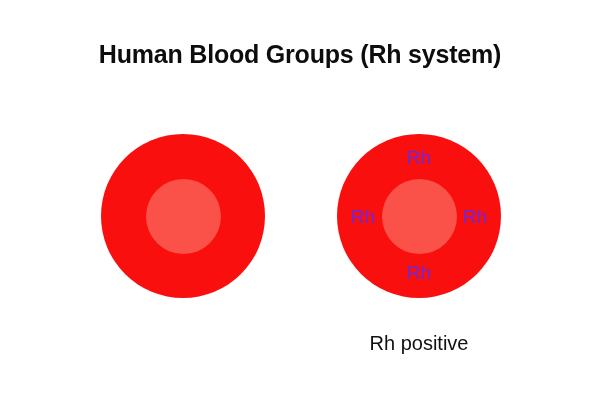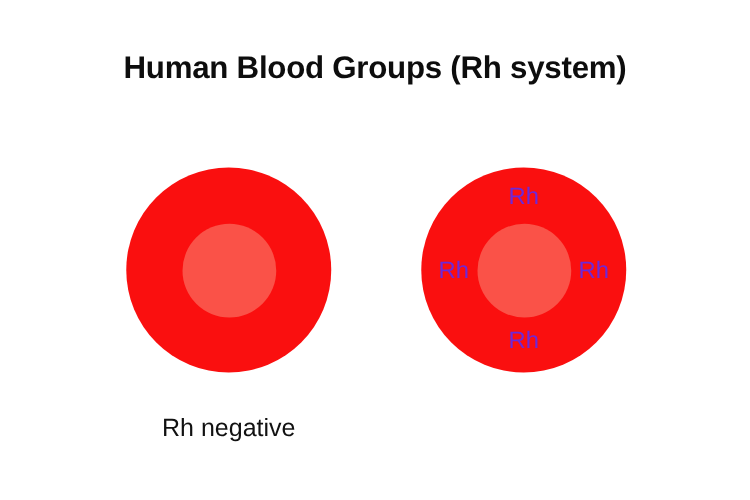--- a/index.html
+++ b/index.html
@@ -104,16 +104,16 @@
 
   <div class="cell-group" id="cell-group-positive">
     <div class="cell-outer"></div>
     <div class="cell-inner"></div>
     <div class="rh-marker rh-top">Rh</div>
     <div class="rh-marker rh-left">Rh</div>
     <div class="rh-marker rh-right">Rh</div>
     <div class="rh-marker rh-bottom">Rh</div>
   </div>
 
-  <div class="caption" id="caption-negative">Rh negative</div>
 
+  <div class="caption" id="caption-positive">Rh positive</div>
 
 </div>
 
 </body></html>

